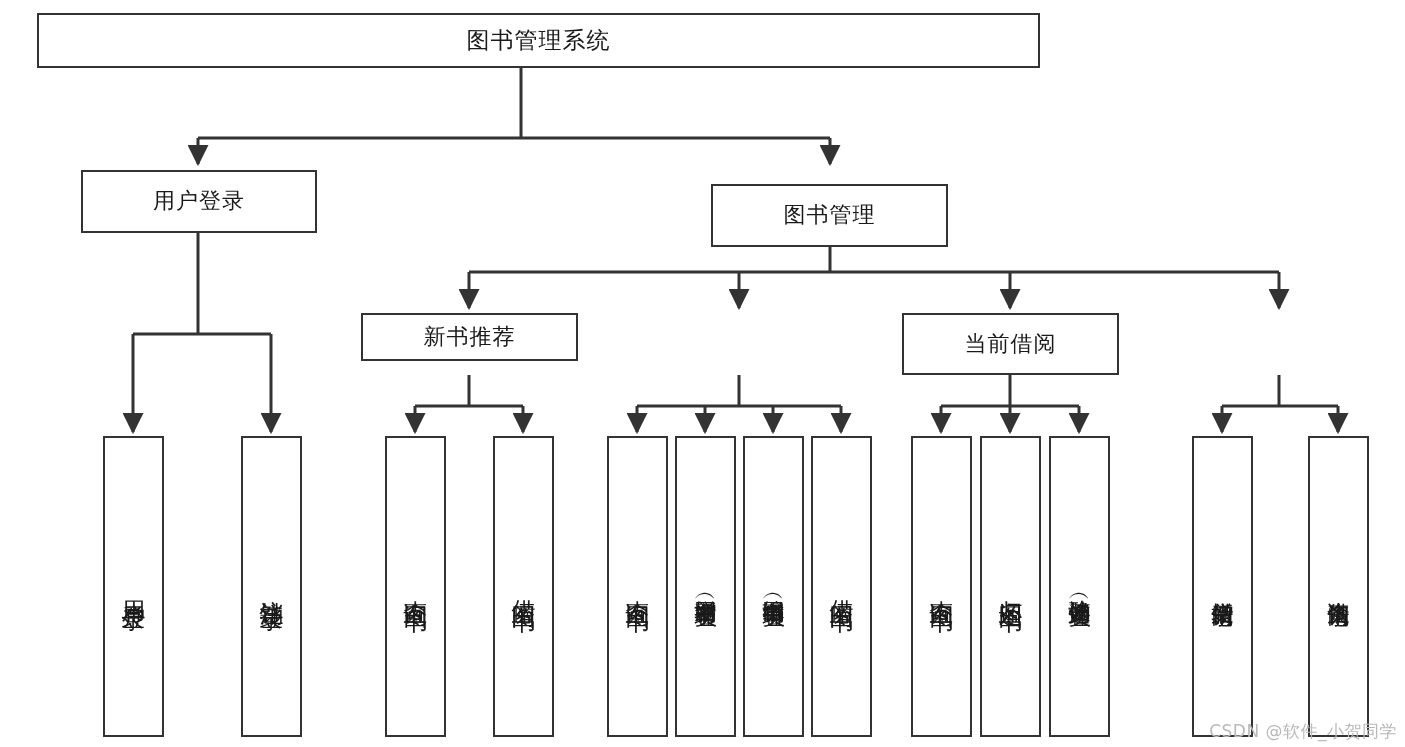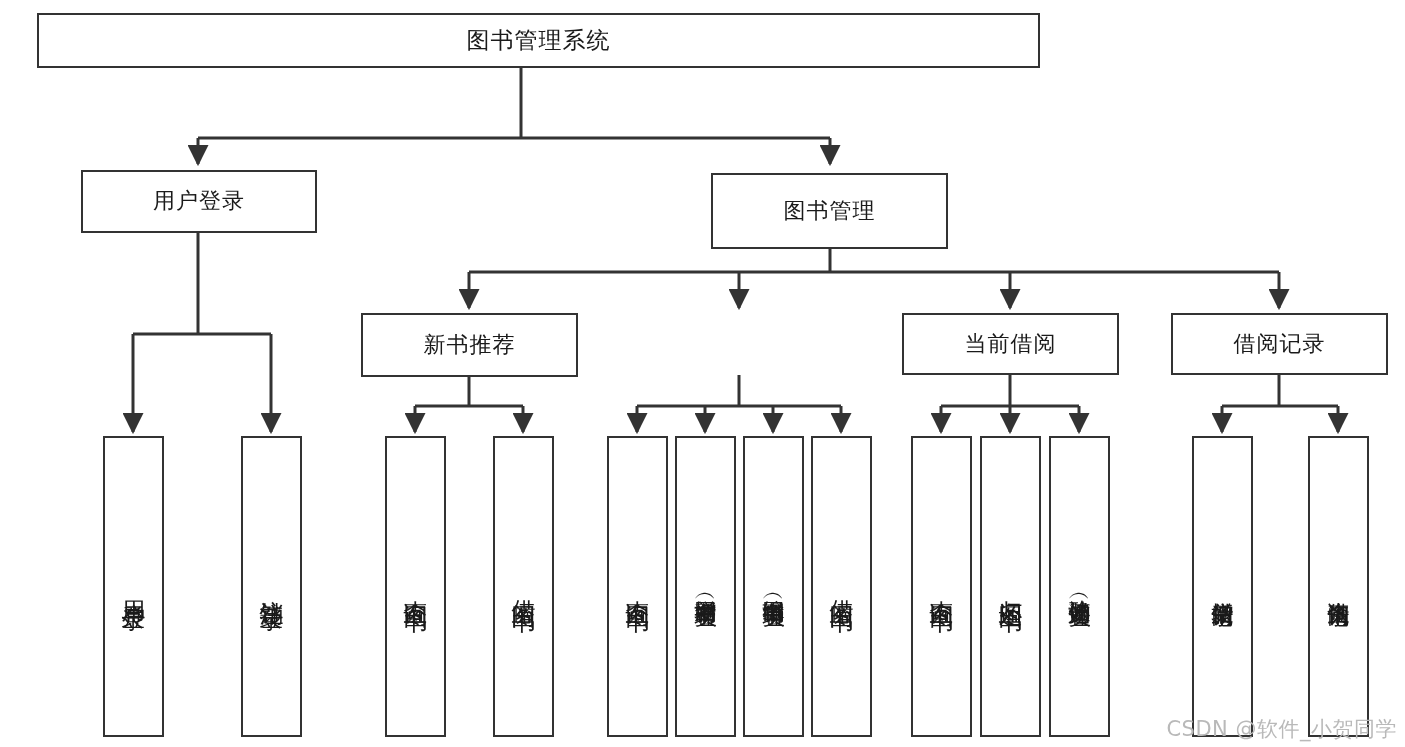--- a/index.html
+++ b/index.html
@@ -62,21 +62,21 @@
     max-height:268px;
   }
   .node.vert .lbl.sm{
     font-size:22px;
     letter-spacing:1px;
   }
   .watermark{
     position:absolute;
     right:8px;
     bottom:4px;
-    font-size:21px;
+    font-size:17px;
     color:#b9b9b9;
     letter-spacing:0.5px;
     white-space:nowrap;
     user-select:none;
   }
 </style>
 </head>
 <body>
 
 <div id="canvas">
@@ -131,33 +131,30 @@
     </g>
   </svg>
 
   <div class="node horiz root" style="left:37px;top:13px;width:1003px;height:55px;">
     <span class="lbl">图书管理系统</span>
   </div>
 
   <div class="node horiz" style="left:81px;top:170px;width:236px;height:63px;">
     <span class="lbl">用户登录</span>
   </div>
-  <div class="node horiz" style="left:711px;top:173px;width:237px;height:76px;">
+  <div class="node horiz" style="left:711px;top:184px;width:237px;height:63px;">
     <span class="lbl">图书管理</span>
   </div>
 
-  <div class="node horiz" style="left:361px;top:313px;width:217px;height:64px;">
+  <div class="node horiz" style="left:361px;top:313px;width:217px;height:48px;">
     <span class="lbl">新书推荐</span>
   </div>
   <div class="node horiz" style="left:902px;top:313px;width:217px;height:62px;">
     <span class="lbl">当前借阅</span>
   </div>
-  <div class="node horiz" style="left:1171px;top:313px;width:217px;height:62px;">
-    <span class="lbl">借阅记录</span>
-  </div>
 
   <div class="node vert" style="left:103px;top:436px;width:61px;height:301px;">
     <span class="lbl">用户登录</span>
   </div>
   <div class="node vert" style="left:241px;top:436px;width:61px;height:301px;">
     <span class="lbl">注销登录</span>
   </div>
 
   <div class="node vert" style="left:385px;top:436px;width:61px;height:301px;">
     <span class="lbl">查询图书</span>

